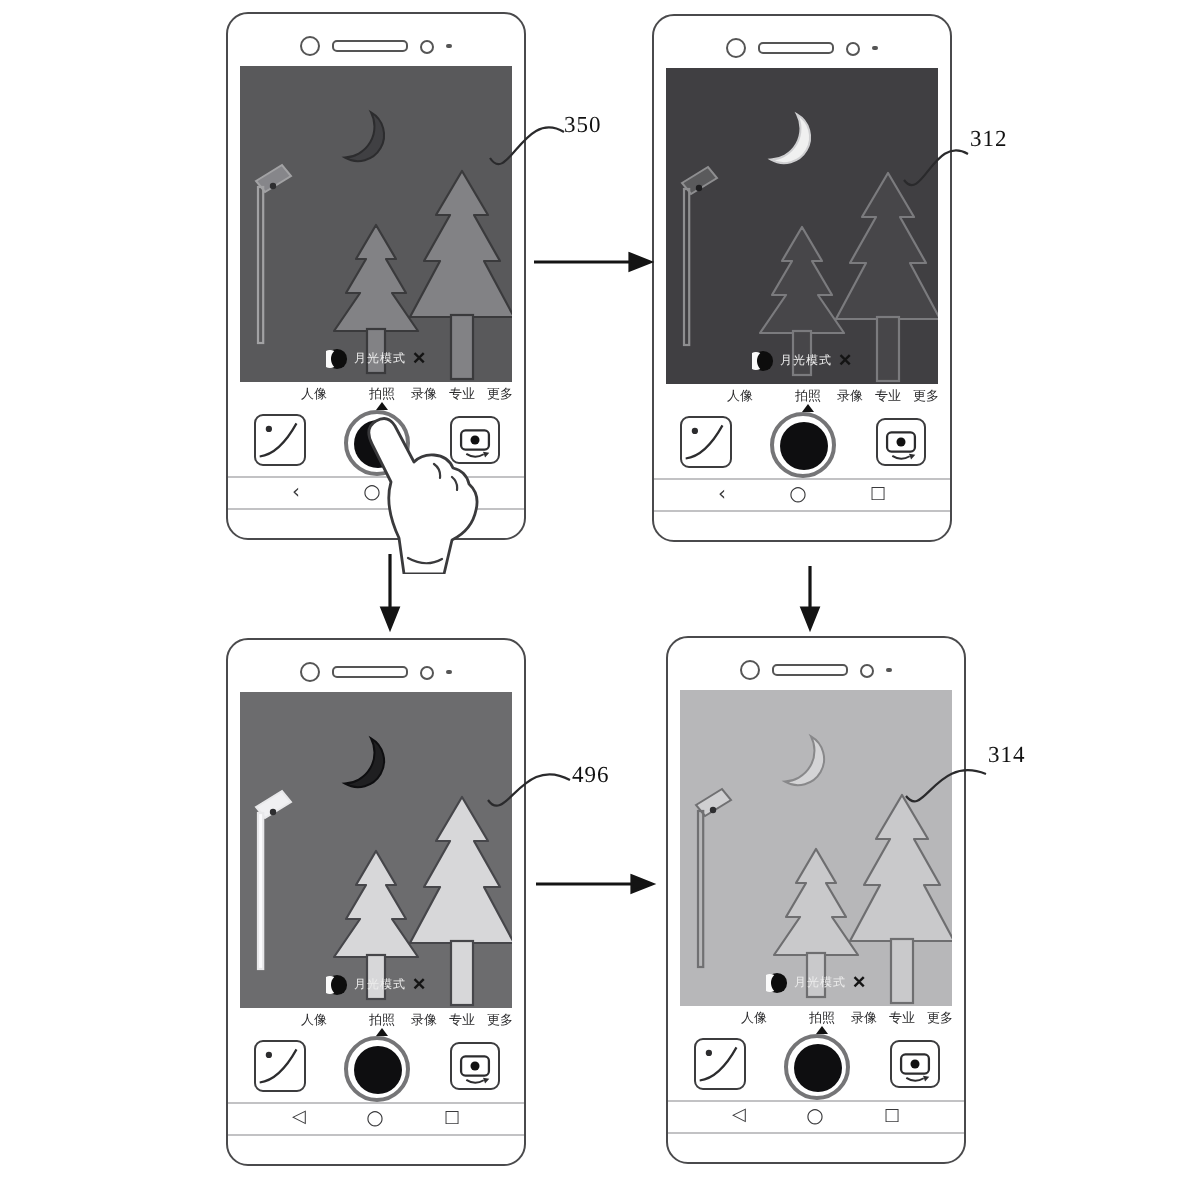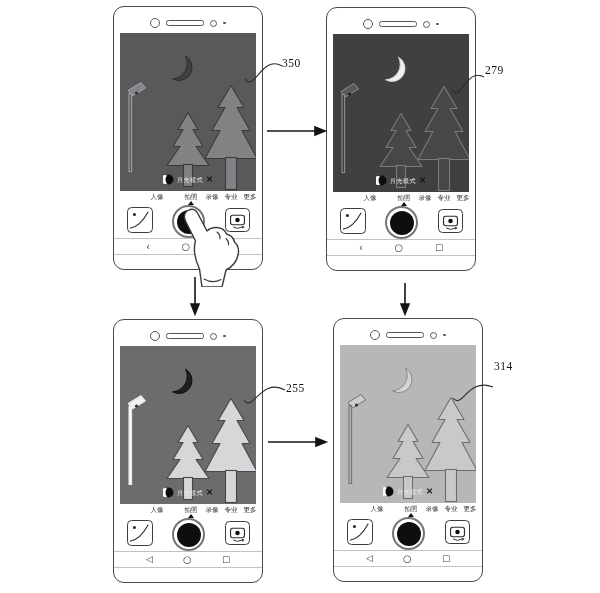--- a/index.html
+++ b/index.html
@@ -344,17 +344,17 @@
     </g>
     <g stroke="#2a2a2c" stroke-width="1.1" fill="none">
       <path d="M245,79 c9,14 17,-25 37,-13"></path>
       <path d="M452,90 c9,12 15,-23 32,-13"></path>
       <path d="M244,400 c9,13 17,-23 41,-10"></path>
       <path d="M453,398 c9,12 15,-21 40,-11"></path>
     </g>
   </svg>
 
   <div class="reflabel" style="left:282px;top:57px">350</div>
-  <div class="reflabel" style="left:485px;top:64px">279</div>
-  <div class="reflabel" style="left:286px;top:382px">255</div>
-  <div class="reflabel" style="left:494px;top:360px">314</div>
+  <div class="reflabel" style="left:485px;top:64px">312</div>
+  <div class="reflabel" style="left:286px;top:382px">496</div>
+  <div class="reflabel" style="left:494px;top:372px">314</div>
 
 </div>
 
 </body></html>

